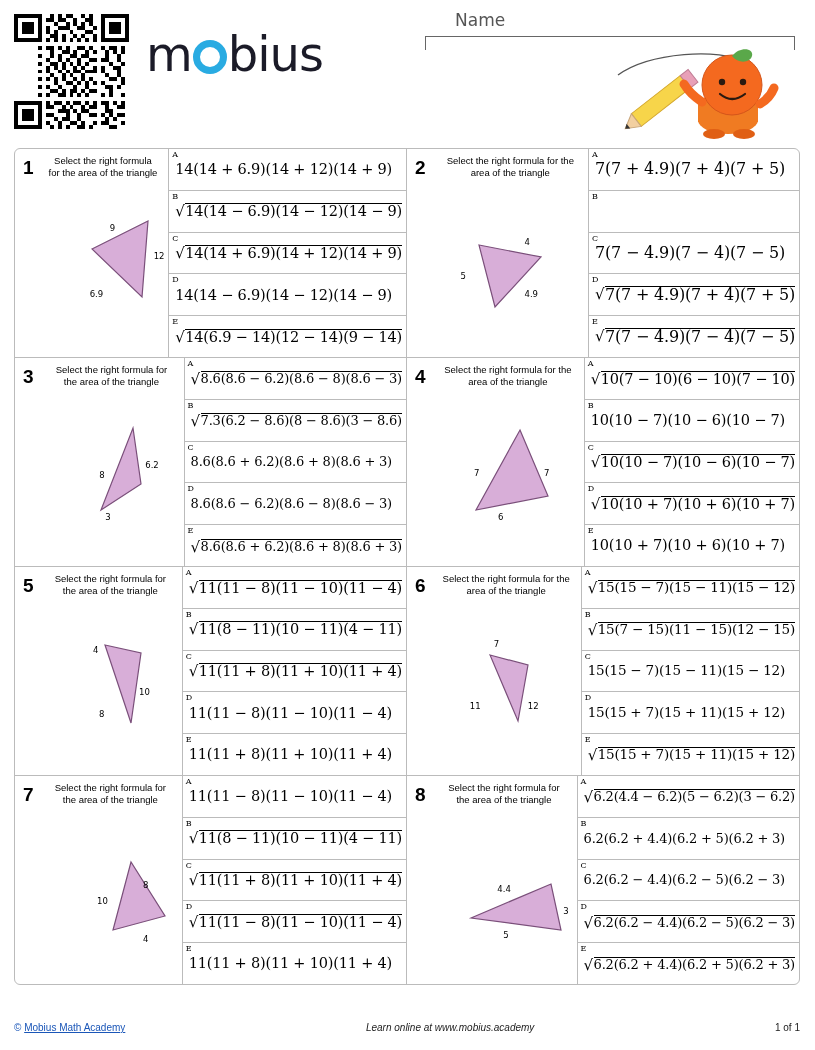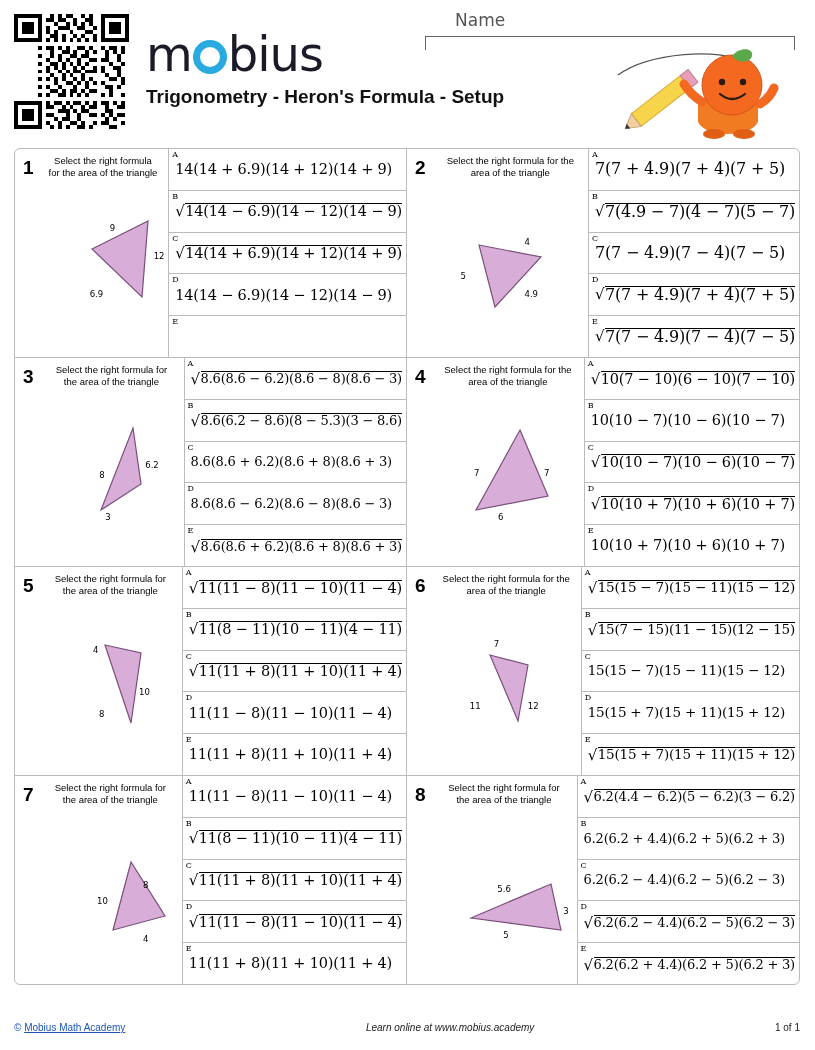--- a/index.html
+++ b/index.html
@@ -412,21 +412,20 @@
         <rect x="27" y="27" width="1" height="1"></rect>
           <rect x="22" y="27" width="1" height="1"></rect>
         <rect x="25" y="28" width="1" height="1"></rect>
           <rect x="24" y="28" width="1" height="1"></rect>
       </g>
     </svg>
   </div>
 
   <div class="brand"><span>m</span><span class="o-dot"></span><span>bius</span></div>
 
-  <div class="worksheet-title">Trigonometry - Heron's Formula - Setup</div>
 
   <div class="name-label">Name</div>
   <div class="name-line"></div>
   <div class="name-line-left"></div>
   <div class="name-line-right"></div>
 
   <div class="mascot">
     <svg width="190" height="100" viewBox="0 0 190 100">
 
       <path d="M8 35 C 40 12, 110 8, 135 22 C 150 31, 120 44, 95 38" fill="none" stroke="#555" stroke-width="1.4"></path>
@@ -489,20 +488,21 @@
         <div class="choice">
             <span class="choice-letter">C</span>
             <span class="expr"><span class="rad"><span class="vin">14(14 + 6.9)(14 + 12)(14 + 9)</span></span></span>
           </div>
         <div class="choice">
             <span class="choice-letter">D</span>
             <span class="expr"><span class="norad">14(14 − 6.9)(14 − 12)(14 − 9)</span></span>
           </div>
         <div class="choice">
             <span class="choice-letter">E</span>
+            <span class="expr"><span class="rad"><span class="vin">14(6.9 − 14)(12 − 14)(9 − 14)</span></span></span>
           </div>
       </div>
     </div>
 
     <div class="problem">
       <div class="qnum">2</div>
       <div class="qbody">
         <div class="prompt">Select the right formula for the area of the triangle</div>
         <div class="figure">
           <svg width="160" height="150" viewBox="0 0 160 150">
@@ -513,21 +513,20 @@
           <span class="dim" style="left:92px; top:110px;">4.9</span>
         </div>
       </div>
       <div class="choices">
         <div class="choice">
             <span class="choice-letter">A</span>
             <span class="expr" style="font-size:16px"><span class="norad">7(7 + 4.9)(7 + 4)(7 + 5)</span></span>
           </div>
         <div class="choice">
             <span class="choice-letter">B</span>
-            <span class="expr" style="font-size:16px"><span class="rad"><span class="vin">7(4.9 − 7)(4 − 7)(5 − 7)</span></span></span>
           </div>
         <div class="choice">
             <span class="choice-letter">C</span>
             <span class="expr" style="font-size:16px"><span class="norad">7(7 − 4.9)(7 − 4)(7 − 5)</span></span>
           </div>
         <div class="choice">
             <span class="choice-letter">D</span>
             <span class="expr" style="font-size:16px"><span class="rad"><span class="vin">7(7 + 4.9)(7 + 4)(7 + 5)</span></span></span>
           </div>
         <div class="choice">
@@ -553,21 +552,21 @@
           <span class="dim" style="left:66px; top:124px;">3</span>
         </div>
       </div>
       <div class="choices">
         <div class="choice">
             <span class="choice-letter">A</span>
             <span class="expr" style="font-size:13px"><span class="rad"><span class="vin">8.6(8.6 − 6.2)(8.6 − 8)(8.6 − 3)</span></span></span>
           </div>
         <div class="choice">
             <span class="choice-letter">B</span>
-            <span class="expr" style="font-size:13px"><span class="rad"><span class="vin">8.6(6.2 − 8.6)(8 − 5.3)(3 − 8.6)</span></span></span>
+            <span class="expr" style="font-size:13px"><span class="rad"><span class="vin">7.3(6.2 − 8.6)(8 − 8.6)(3 − 8.6)</span></span></span>
           </div>
         <div class="choice">
             <span class="choice-letter">C</span>
             <span class="expr" style="font-size:13px"><span class="norad">8.6(8.6 + 6.2)(8.6 + 8)(8.6 + 3)</span></span>
           </div>
         <div class="choice">
             <span class="choice-letter">D</span>
             <span class="expr" style="font-size:13px"><span class="norad">8.6(8.6 − 6.2)(8.6 − 8)(8.6 − 3)</span></span>
           </div>
         <div class="choice">
@@ -732,21 +731,21 @@
     </div>
 
     <div class="problem">
       <div class="qnum">8</div>
       <div class="qbody">
         <div class="prompt">Select the right formula for the area of the triangle</div>
         <div class="figure">
           <svg width="160" height="150" viewBox="0 0 160 150">
             <polygon points="40,112 120,78 130,124" fill="#d8aed8" stroke="#7a4f7a" stroke-width="1.2"></polygon>
           </svg>
-          <span class="dim" style="left:66px; top:78px;">5.6</span>
+          <span class="dim" style="left:66px; top:78px;">4.4</span>
           <span class="dim" style="left:132px; top:100px;">3</span>
           <span class="dim" style="left:72px; top:124px;">5</span>
         </div>
       </div>
       <div class="choices">
         <div class="choice">
             <span class="choice-letter">A</span>
             <span class="expr" style="font-size:13px"><span class="rad"><span class="vin">6.2(4.4 − 6.2)(5 − 6.2)(3 − 6.2)</span></span></span>
           </div>
         <div class="choice">

